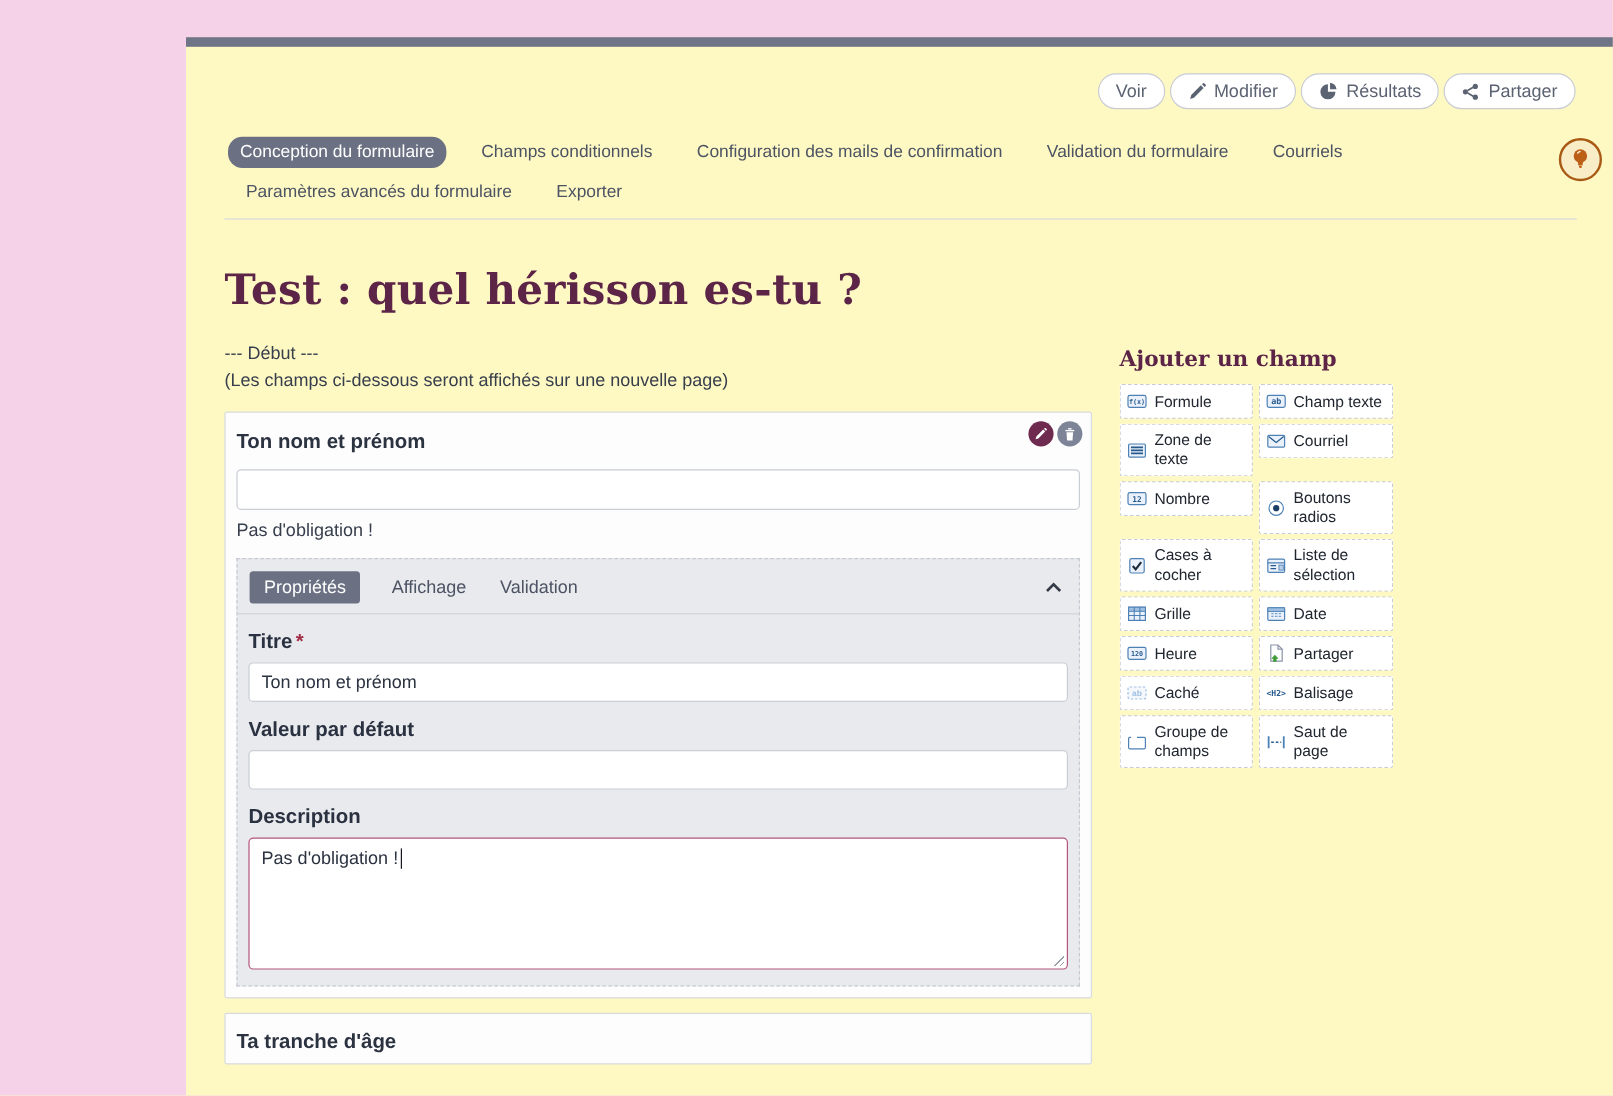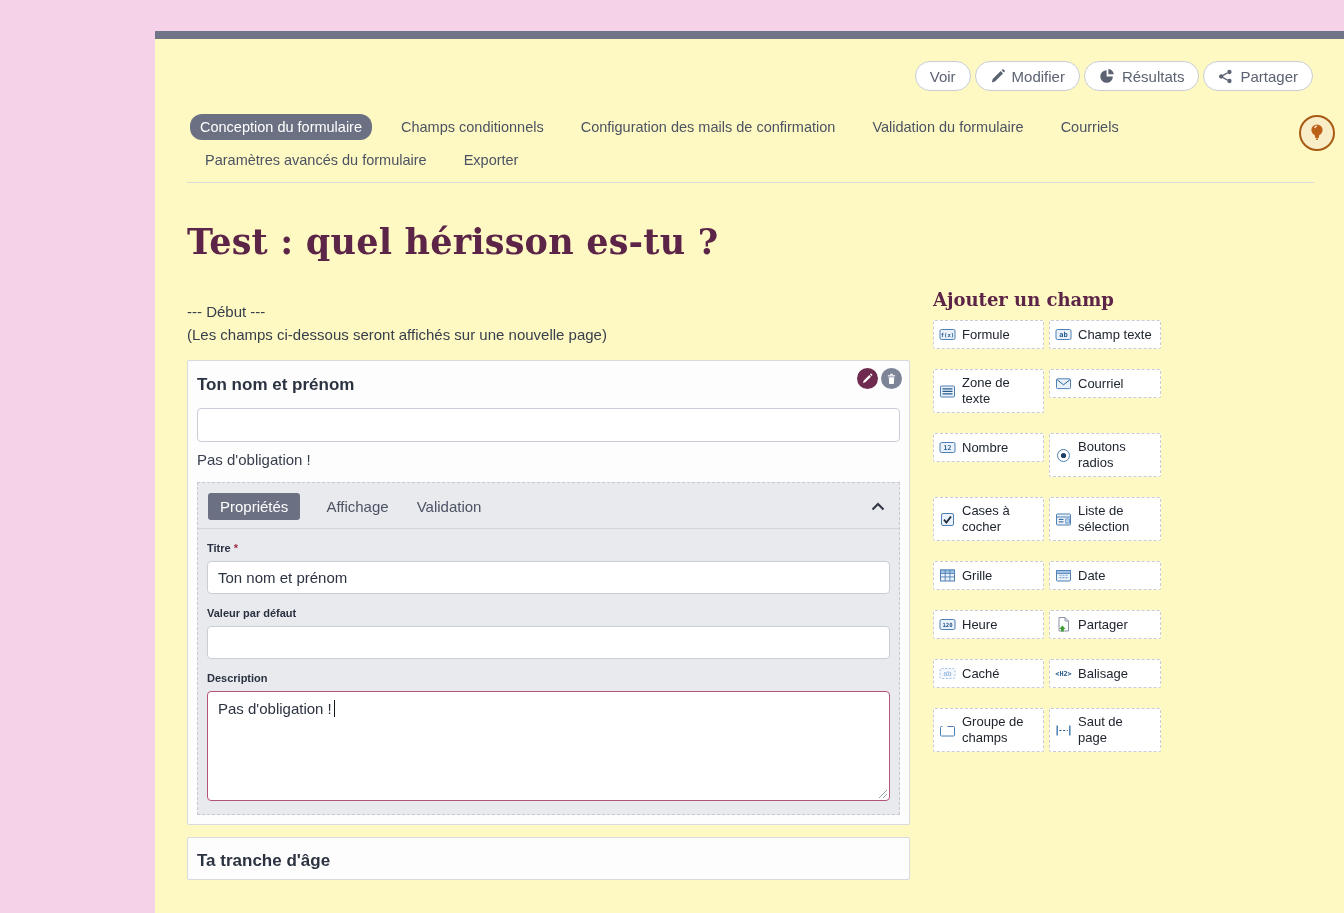--- a/index.html
+++ b/index.html
@@ -44,21 +44,21 @@
     font-size:35px; font-weight:bold; color:#5c2446; letter-spacing:.2px;
   }
   h2.section {
     font-family:"DejaVu Serif", serif;
     font-size:23px; font-weight:bold; color:#5c2446;
   }
   
   .main { display:flex; gap:23px; margin-top:24px; align-items:flex-start; }
   .col-form { width:723px; flex:0 0 723px; }
   .col-side { width:228px; flex:0 0 228px; }
-  .begin { margin-top:17px; font-size:15px; color:#373e4c; }
+  .begin { font-size:15px; color:#373e4c; }
   .note  { margin-top:6px;  font-size:15px; color:#373e4c; }
   
   .card {
     margin-top:17px; background:#fdfdfe;
     border:1px solid #d7dade; border-radius:2px;
     position:relative; padding:9px;
   }
   .card-title { font-size:17px; font-weight:bold; color:#2b3240; padding-top:5px; }
   .card-tools { position:absolute; top:7px; right:7px; display:flex; gap:3px; }
   .tool-btn {
@@ -77,21 +77,21 @@
   
   .panel {
     margin-top:14px; background:#e9eaee;
     border:1px dashed #c6c9d2; padding:7px 9px 13px 9px; position:relative;
   }
   .subtabs { display:flex; align-items:center; gap:24px; padding:3px 1px 0 1px; }
   .subtab { font-size:15px; color:#4c5363; padding:5px 2px; cursor:pointer; }
   .subtab.active { background:#6b7183; color:#fff; border-radius:3px; padding:5px 12px; }
   .collapse-btn { margin-left:auto; background:none; border:none; cursor:pointer; padding:2px 4px; }
   .panel-divider { border-bottom:1px solid #d2d4da; margin:8px -9px 0 -9px; }
-  .plabel { margin-top:13px; font-size:11px; font-weight:bold; color:#2a3140; }
+  .plabel { margin-top:13px; font-size:17px; font-weight:bold; color:#2a3140; }
   .plabel .req { color:#a12c45; margin-left:3px; }
   .panel .text-input { margin-top:7px; height:33px; }
   .textarea {
     margin-top:7px; width:100%; height:110px;
     background:#fff; border:1px solid #b4547e; border-radius:4px;
     font-size:15px; color:#2b3240; padding:8px 10px; position:relative; cursor:text;
   }
   .caret { display:inline-block; width:1px; height:17px; background:#15181f; vertical-align:text-bottom; margin-left:2px; }
   .resize-grip {
     position:absolute; right:2px; bottom:2px; width:10px; height:10px;
@@ -100,21 +100,21 @@
   }
   
   .card.next { margin-top:12px; padding:8px 9px; }
   
   .side-heading {
     font-family:"DejaVu Serif", serif;
     font-size:18px; line-height:28px; font-weight:bold; color:#5c2446;
   }
   .field-grid {
     margin-top:6px;
-    display:grid; grid-template-columns:111px 112px; gap:20px 5px;
+    display:grid; grid-template-columns:111px 112px; gap:4px 5px;
     align-items:start;
   }
   .field-btn {
     display:flex; align-items:center; gap:6px;
     background:#fff; border:1px dashed #c8ccd4; border-radius:2px;
     padding:5px 5px; min-height:29px; cursor:pointer;
     font-family:"Liberation Sans", sans-serif;
     font-size:13px; line-height:16px; color:#20262f; text-align:left;
   }
   .field-btn svg { flex:0 0 auto; }

